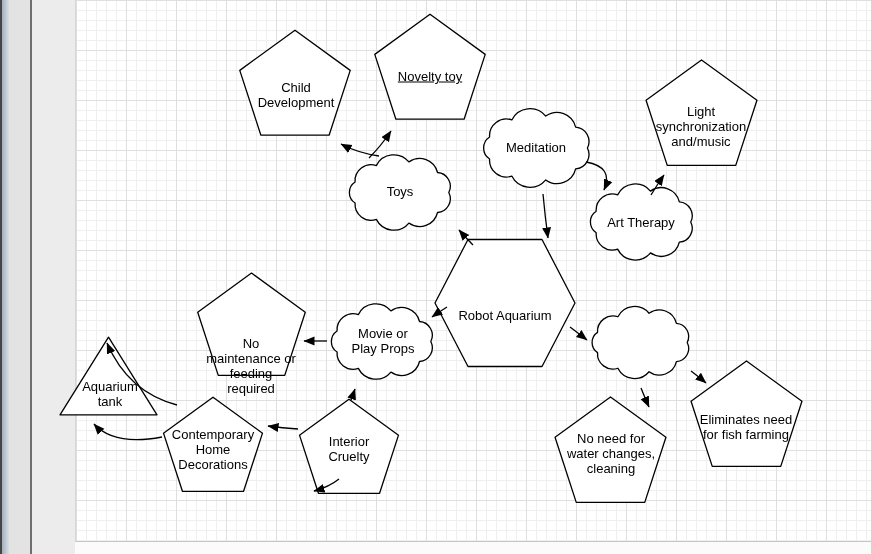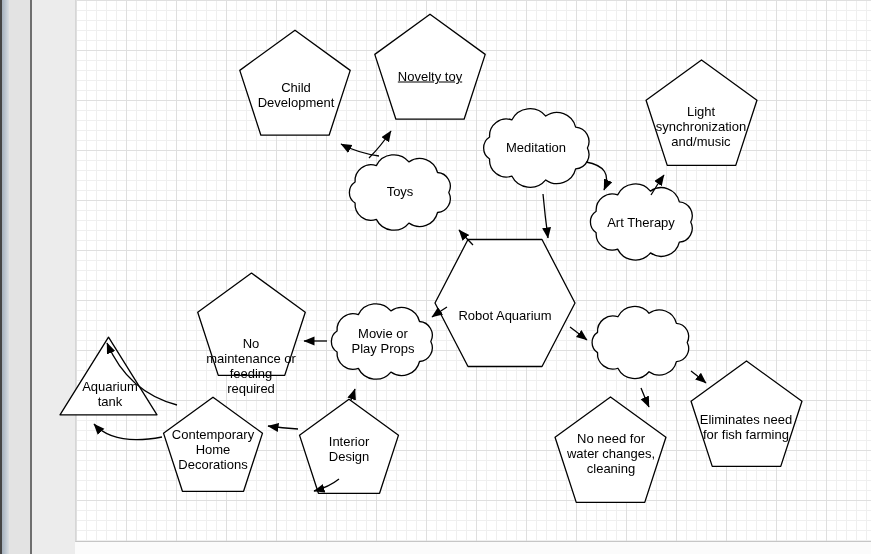--- a/index.html
+++ b/index.html
@@ -114,21 +114,21 @@
 feeding
 required</div>
     <div class="node-label" style="left:383px;top:341px;">Movie or
 Play Props</div>
     <div class="node-label" style="left:110px;top:394px;">Aquarium
 tank</div>
     <div class="node-label" style="left:213px;top:449px;">Contemporary
 Home
 Decorations</div>
     <div class="node-label" style="left:349px;top:449px;">Interior
-Design</div>
+Cruelty</div>
     <div class="node-label" style="left:611px;top:453px;">No need for
 water changes,
 cleaning</div>
     <div class="node-label" style="left:746px;top:427px;">Eliminates need
 for fish farming</div>
   </div>
 
 </div>
 
 </body></html>

